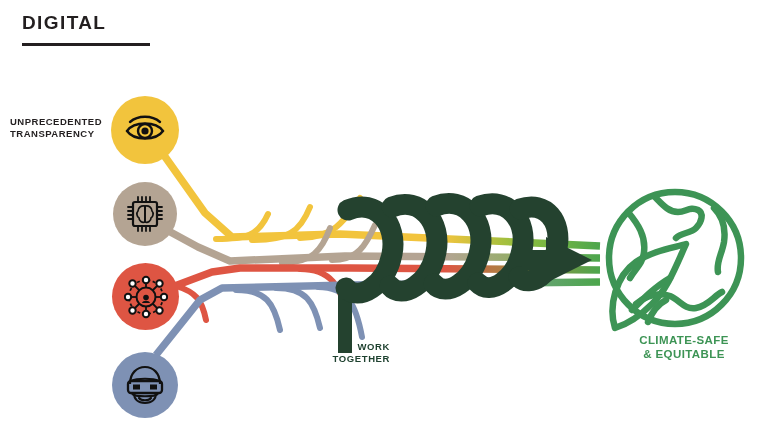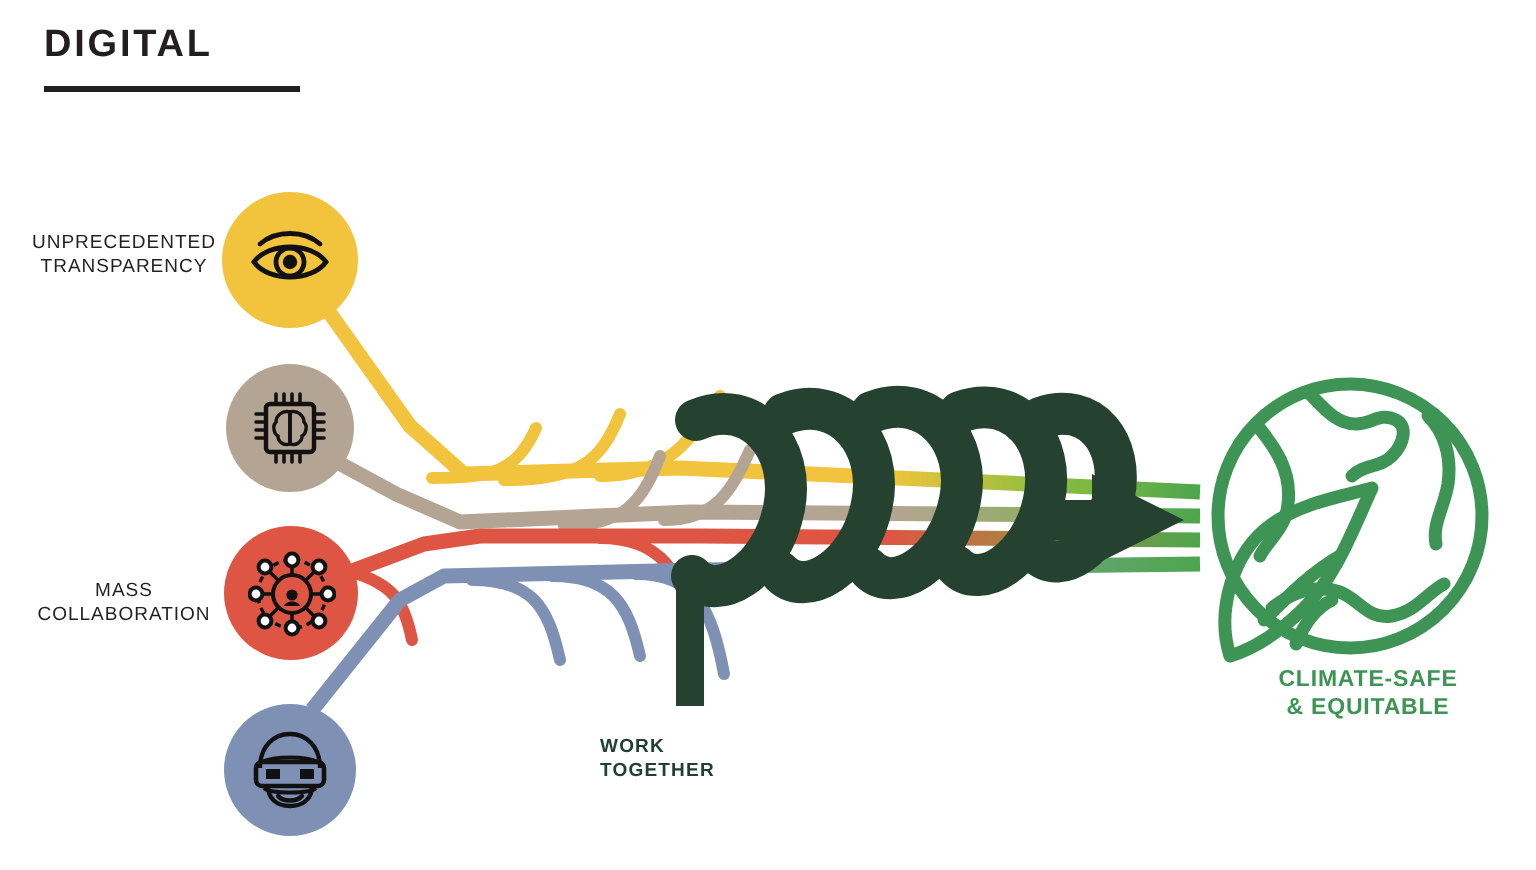--- a/index.html
+++ b/index.html
@@ -18,22 +18,22 @@
     font-size:19px;font-weight:bold;letter-spacing:1.4px;
     color:#231f20;line-height:22px;
   }
   .title-rule{
     margin-top:9px;width:128px;height:3px;background:#231f20;
   }
 
   
   .node-label{
     position:absolute;
-    text-align:center;
-    font-size:9.5px;font-weight:normal;letter-spacing:0.5px;
+    text-align:left;
+    font-size:9.5px;font-weight:bold;letter-spacing:0.5px;
     color:#231f20;line-height:12px;
     width:104px;
   }
 
   
   .node-circle{
     position:absolute;border-radius:50%;
     display:flex;align-items:center;justify-content:center;
   }
   .node-circle svg{display:block;}
@@ -42,22 +42,22 @@
   #art{position:absolute;left:0;top:0;width:768px;height:435px;}
 
   
   .globe-caption{
     position:absolute;left:598px;top:333px;width:172px;
     text-align:center;
     font-size:11.5px;font-weight:bold;letter-spacing:0.4px;
     color:#3d9455;line-height:14px;
   }
   .work-caption{
-    position:absolute;left:300px;top:368px;width:90px;
-    text-align:left;
+    position:absolute;left:300px;top:341px;width:90px;
+    text-align:right;
     font-size:9.5px;font-weight:bold;letter-spacing:0.6px;
     color:#1f4230;line-height:12px;
   }
 </style>
 </head>
 <body>
 
 <div id="canvas">
 
   <div class="title-block">
@@ -180,24 +180,20 @@
           <line x1="32" y1="17" x2="37" y2="17"></line>
         <line x1="32" y1="21" x2="37" y2="21"></line>
           <line x1="32" y1="25" x2="37" y2="25"></line>
       </g>
       <path d="M20,12 C16,11 13,14 13,17 C11,19 12,23 14,24 C14,27 17,29 20,28 Z" fill="none" stroke="#111" stroke-width="1.7"></path>
       <path d="M20,12 C24,11 27,14 27,17 C29,19 28,23 26,24 C26,27 23,29 20,28 Z" fill="none" stroke="#111" stroke-width="1.7"></path>
       <line x1="20" y1="12" x2="20" y2="28" stroke="#111" stroke-width="1.5"></line>
     </svg>
   </div>
 
-  <div class="node-label" style="left:10px;top:290px;">
-    <div>MASS</div>
-    <div>COLLABORATION</div>
-  </div>
   <div class="node-circle" style="left:112px;top:263px;width:67px;height:67px;background:#DE5543;">
     <svg width="44" height="44" viewBox="0 0 44 44">
       <circle cx="22" cy="22" r="9.5" fill="none" stroke="#111" stroke-width="2"></circle>
       <circle cx="22" cy="22.5" r="2.8" fill="#111"></circle>
       <path d="M18,28 C18.6,25 25.4,25 26,28 Z" fill="#111"></path>
       <g stroke="#111" stroke-width="1.7" stroke-dasharray="3 2.4" fill="none">
         <circle cx="22" cy="22" r="17"></circle>
       </g>
       <g stroke="#111" stroke-width="1.8">
         <line x1="22" y1="12.5" x2="22" y2="7"></line>

